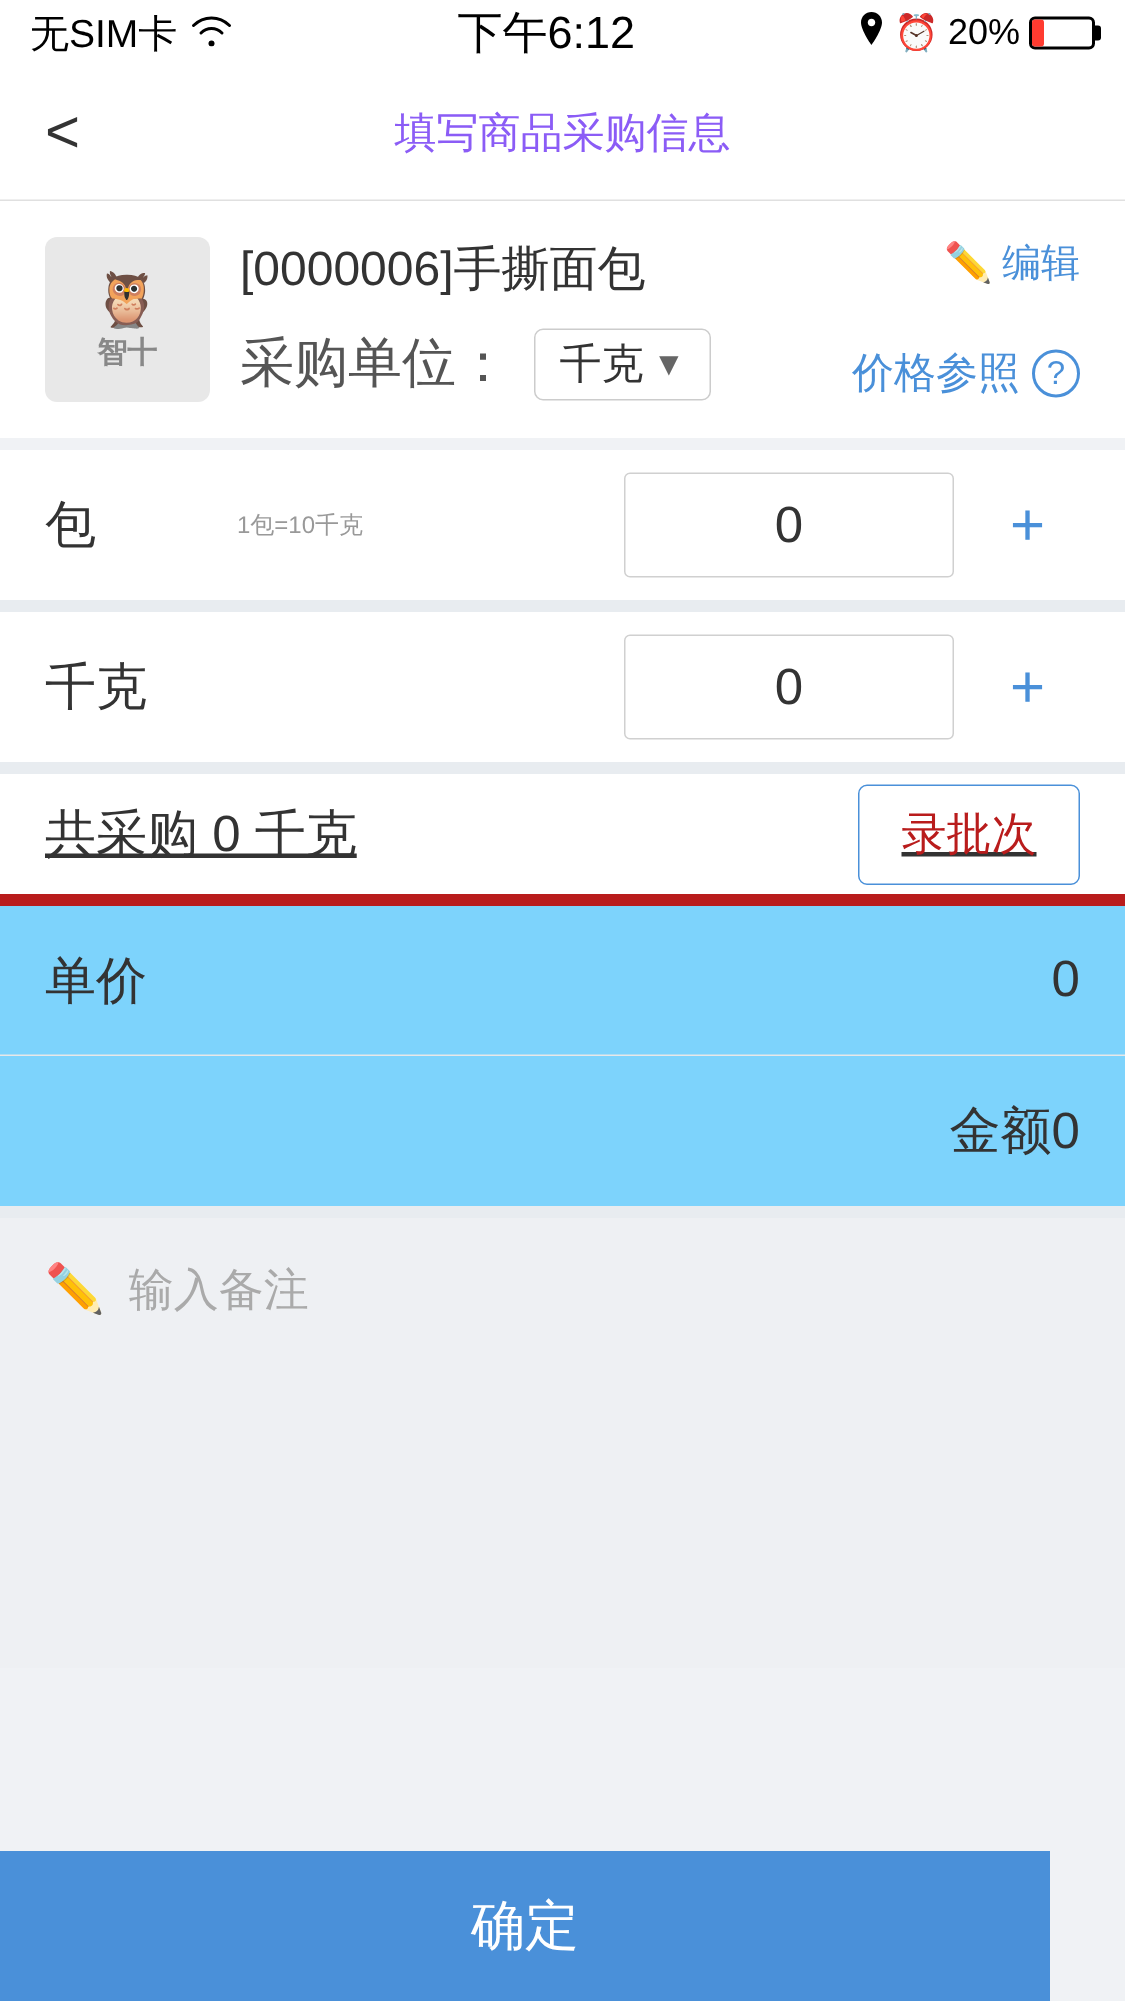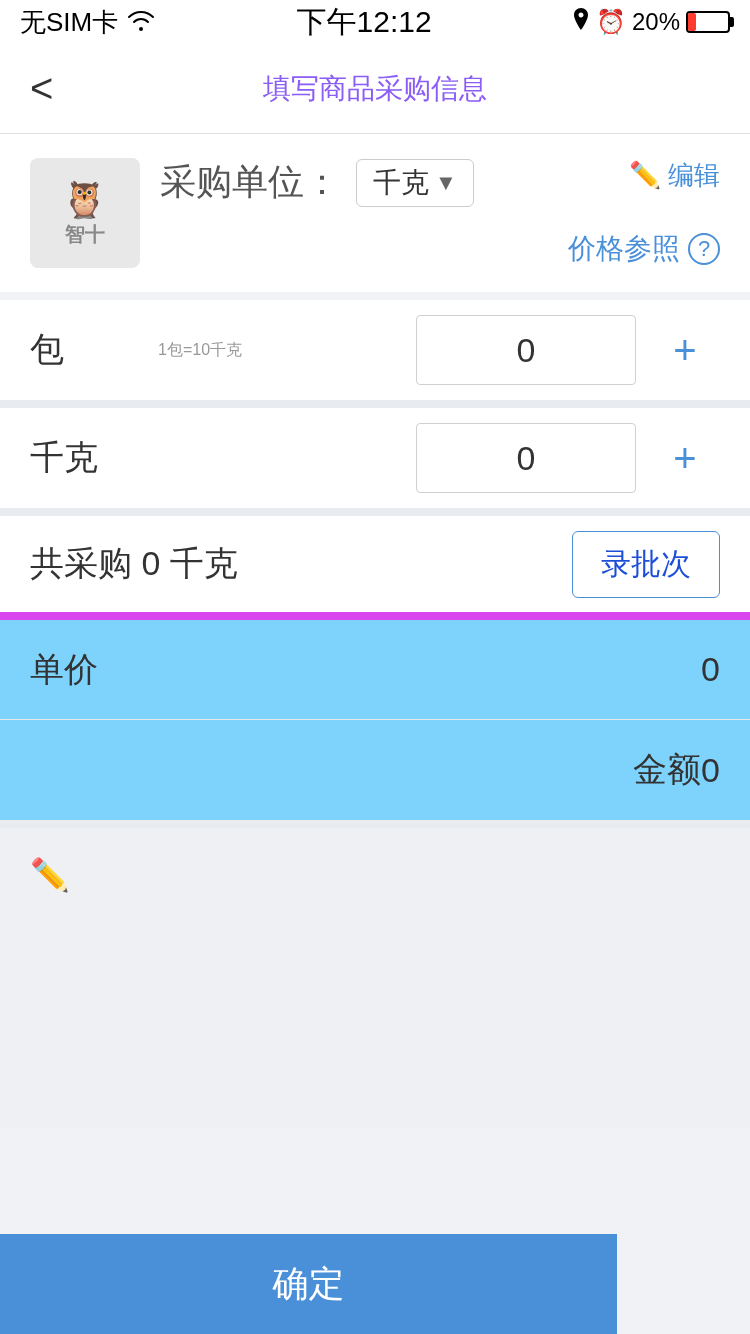--- a/index.html
+++ b/index.html
@@ -143,31 +143,32 @@
     .plus-btn {
       width: 70px; height: 70px;
       display: flex; align-items: center; justify-content: center;
       font-size: 40px; color: #4a90d9; margin-left: 14px; cursor: pointer;
     }
 
     
     .summary-row {
       display: flex; align-items: center;
       padding: 0 30px;
-      height: 104px;
-      background: #fff;
-      border-bottom: 8px solid #d946ef;
+      height: 88px;
+      background: #fff;
+      border-bottom: 8px solid #b91c1c;
+      text-decoration: underline;
     }
     .summary-text {
       font-size: 34px; color: #333; flex: 1;
     }
     .batch-btn {
       border: 1px solid #4a90d9; border-radius: 6px;
       padding: 12px 28px;
-      font-size: 30px; color: #1d4ed8;
+      font-size: 30px; color: #b91c1c;
       background: #fff; cursor: pointer;
     }
 
     
     .price-section {
       background: #7dd3fc;
       border-bottom: 8px solid #e8ecf0;
     }
     .price-row {
       display: flex; align-items: center;
@@ -193,42 +194,42 @@
       background: #eef0f3;
       padding: 28px 30px;
       display: flex; align-items: flex-start; gap: 16px;
       min-height: 300px;
     }
 
     
     .confirm-btn {
       position: fixed;
       bottom: 0; left: 0;
-      width: 617px; height: 100px;
+      width: 700px; height: 100px;
       background: #4a90d9;
       display: flex; align-items: center; justify-content: center;
       font-size: 36px; color: #fff; font-weight: 500;
       cursor: pointer;
     }
   </style>
 </head>
 <body>
 
 <div class="status-bar">
   <div class="status-bar-left">
     <span>无SIM卡</span>
     <span>
       <svg width="30" height="22" viewBox="0 0 30 22" fill="none">
         <path d="M15 18a2 2 0 110 4 2 2 0 010-4z" fill="#000"></path>
         <path d="M8 13c1.9-1.9 4.4-3 7-3s5.1 1.1 7 3" stroke="#000" stroke-width="2" fill="none" stroke-linecap="round"></path>
         <path d="M3 8C6.4 4.7 10.5 3 15 3s8.6 1.7 12 5" stroke="#000" stroke-width="2" fill="none" stroke-linecap="round"></path>
       </svg>
     </span>
   </div>
-  <div class="status-bar-center">下午12:12</div>
+  <div class="status-bar-center">下午6:12</div>
   <div class="status-bar-right">
     <span>
       <svg width="18" height="22" viewBox="0 0 18 22" fill="none">
         <path d="M9 0C5.1 0 2 3.1 2 7c0 5.3 7 15 7 15s7-9.7 7-15c0-3.9-3.1-7-7-7zm0 9.5C7.6 9.5 6.5 8.4 6.5 7S7.6 4.5 9 4.5 11.5 5.6 11.5 7 10.4 9.5 9 9.5z" fill="#000"></path>
       </svg>
     </span>
     <span>⏰</span>
     <span>20%</span>
     <div class="battery-icon">
       <div class="battery-fill"></div>
@@ -242,20 +243,21 @@
 </div>
 
 <div class="product-card">
   <div class="product-thumbnail">
     <div class="product-thumbnail-inner">
       <div class="owl-icon">🦉</div>
       <div style="font-size:20px;color:#888;font-weight:bold;">智十</div>
     </div>
   </div>
   <div class="product-info">
+    <div class="product-name">[0000006]手撕面包</div>
     <div class="product-unit-row">
       <span class="unit-label">采购单位：</span>
       <div class="unit-dropdown">
         <span>千克</span>
         <span class="unit-dropdown-arrow">▼</span>
       </div>
     </div>
   </div>
   <div class="product-edit">
     <span>✏️</span>
@@ -307,19 +309,20 @@
       <span class="price-value">0</span>
     </div>
     <div class="price-row">
       <span class="price-label">金额</span>
       <span class="price-value">0</span>
     </div>
   </div>
 
   <div class="notes-wrapper">
     <span class="notes-icon">✏️</span>
+    <span class="notes-placeholder">输入备注</span>
   </div>
 
 </div>
 
 <div class="confirm-btn">
   <span>确定</span>
 </div>
 
 </body></html>

